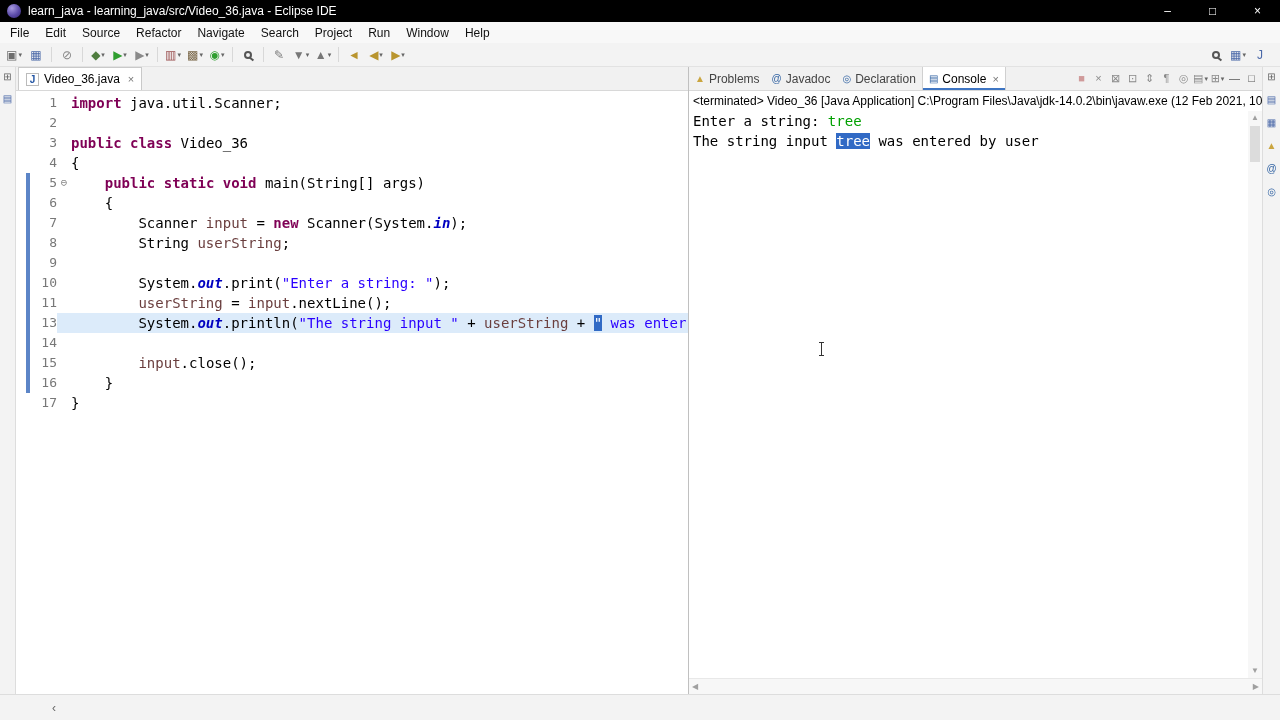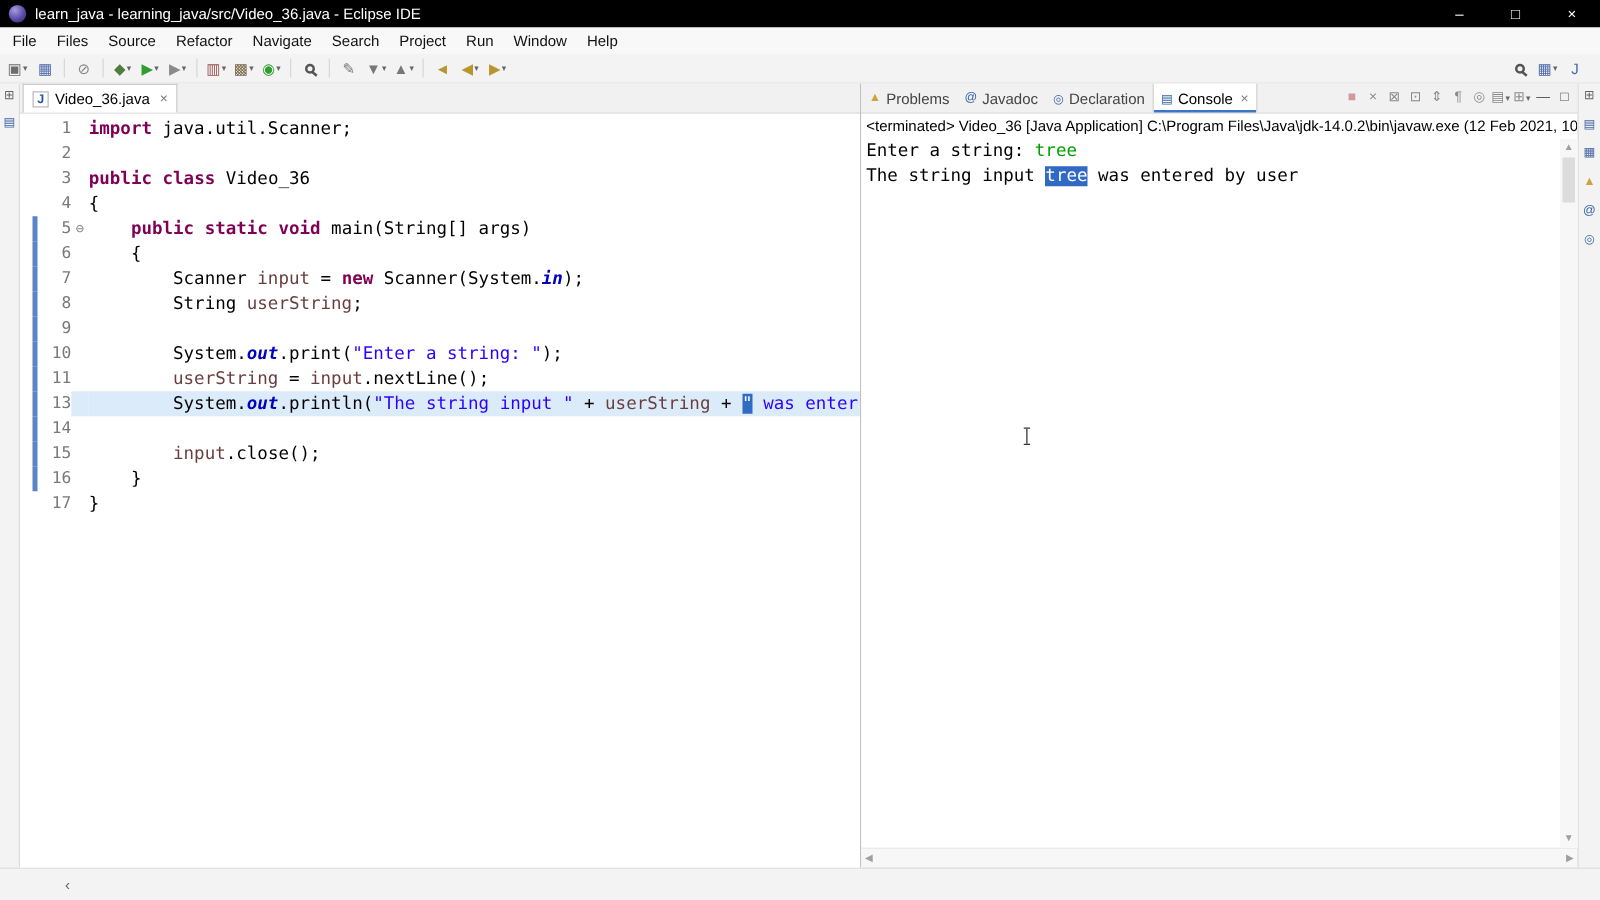--- a/index.html
+++ b/index.html
@@ -120,21 +120,21 @@
     <span class="title-text">learn_java - learning_java/src/Video_36.java - Eclipse IDE</span>
     <span class="win-btns">
       <span class="win-btn">–</span>
       <span class="win-btn">□</span>
       <span class="win-btn">×</span>
     </span>
   </div>
 
   <div class="menubar">
       <div class="menu-item">File</div>
-      <div class="menu-item">Files</div>
+      <div class="menu-item">Edit</div>
       <div class="menu-item">Source</div>
       <div class="menu-item">Refactor</div>
       <div class="menu-item">Navigate</div>
       <div class="menu-item">Search</div>
       <div class="menu-item">Project</div>
       <div class="menu-item">Run</div>
       <div class="menu-item">Window</div>
       <div class="menu-item">Help</div>
     </div>
 

